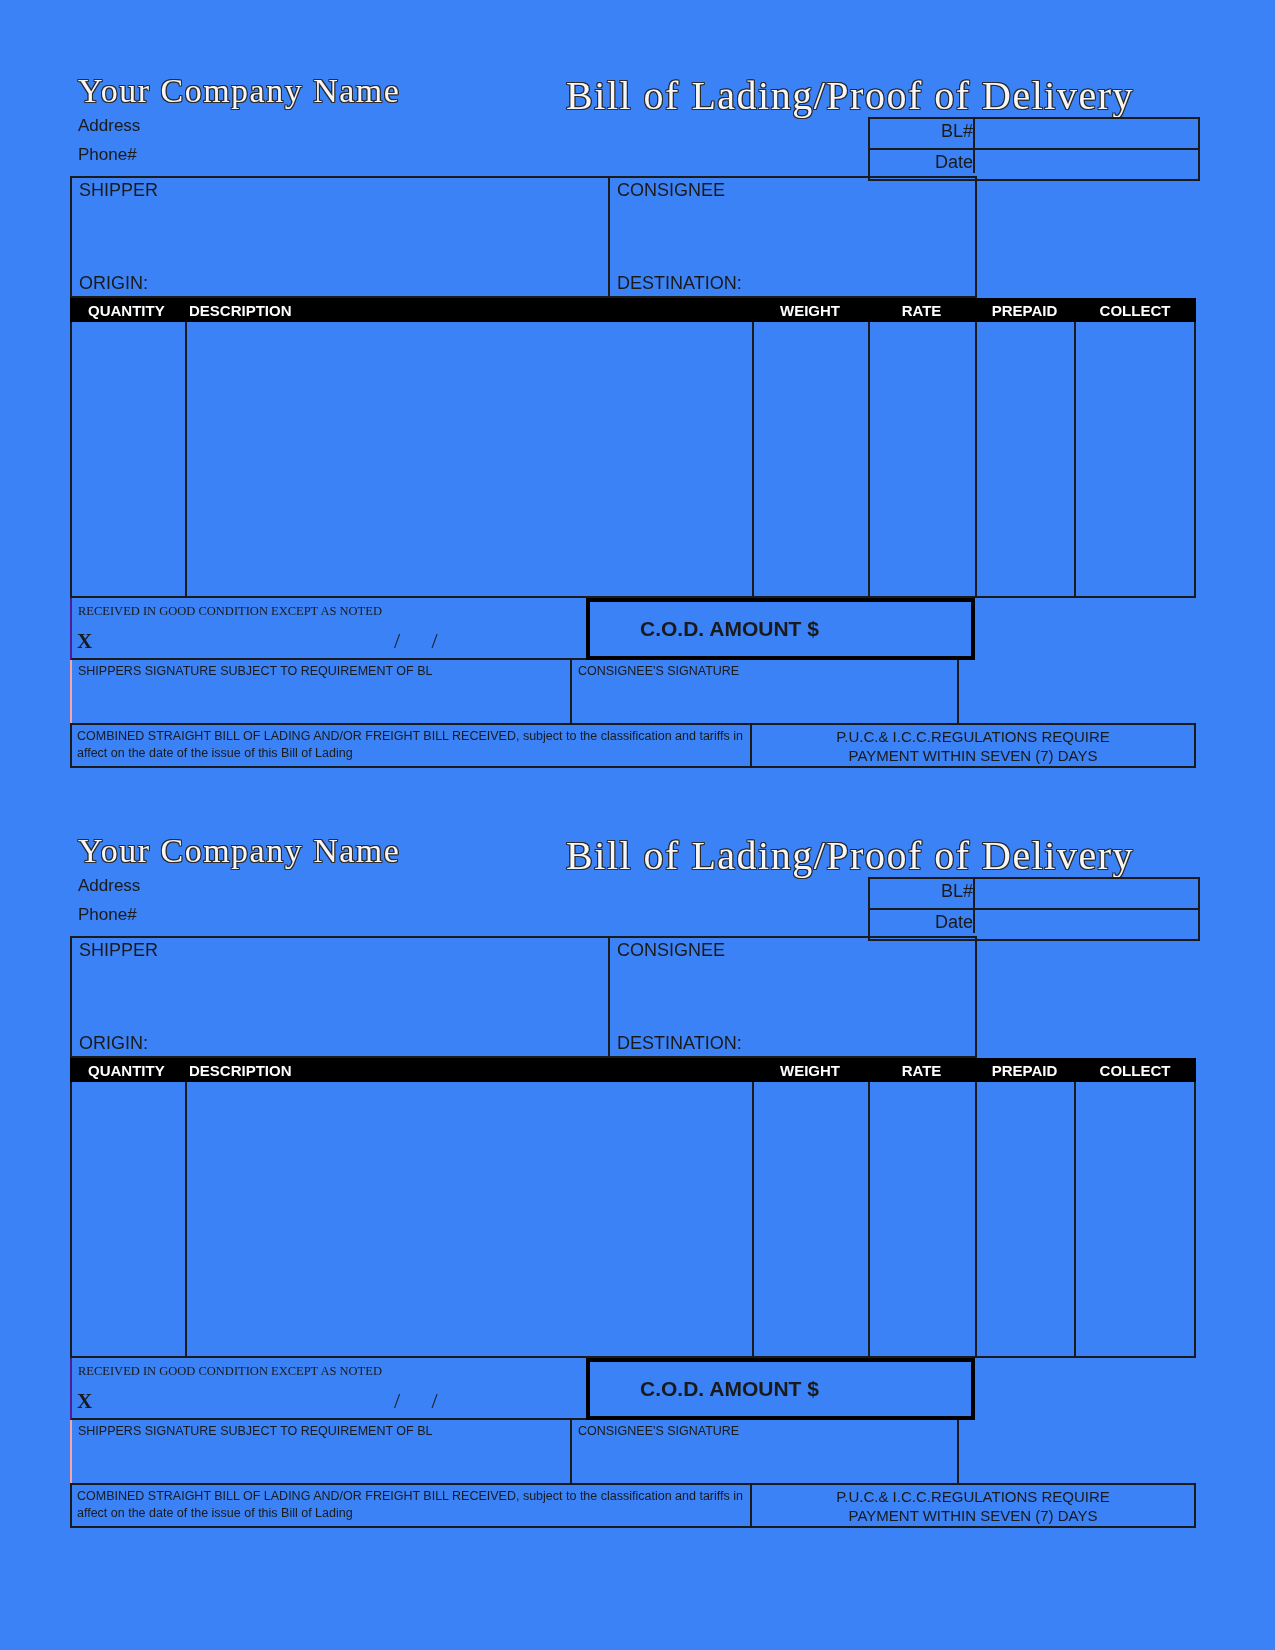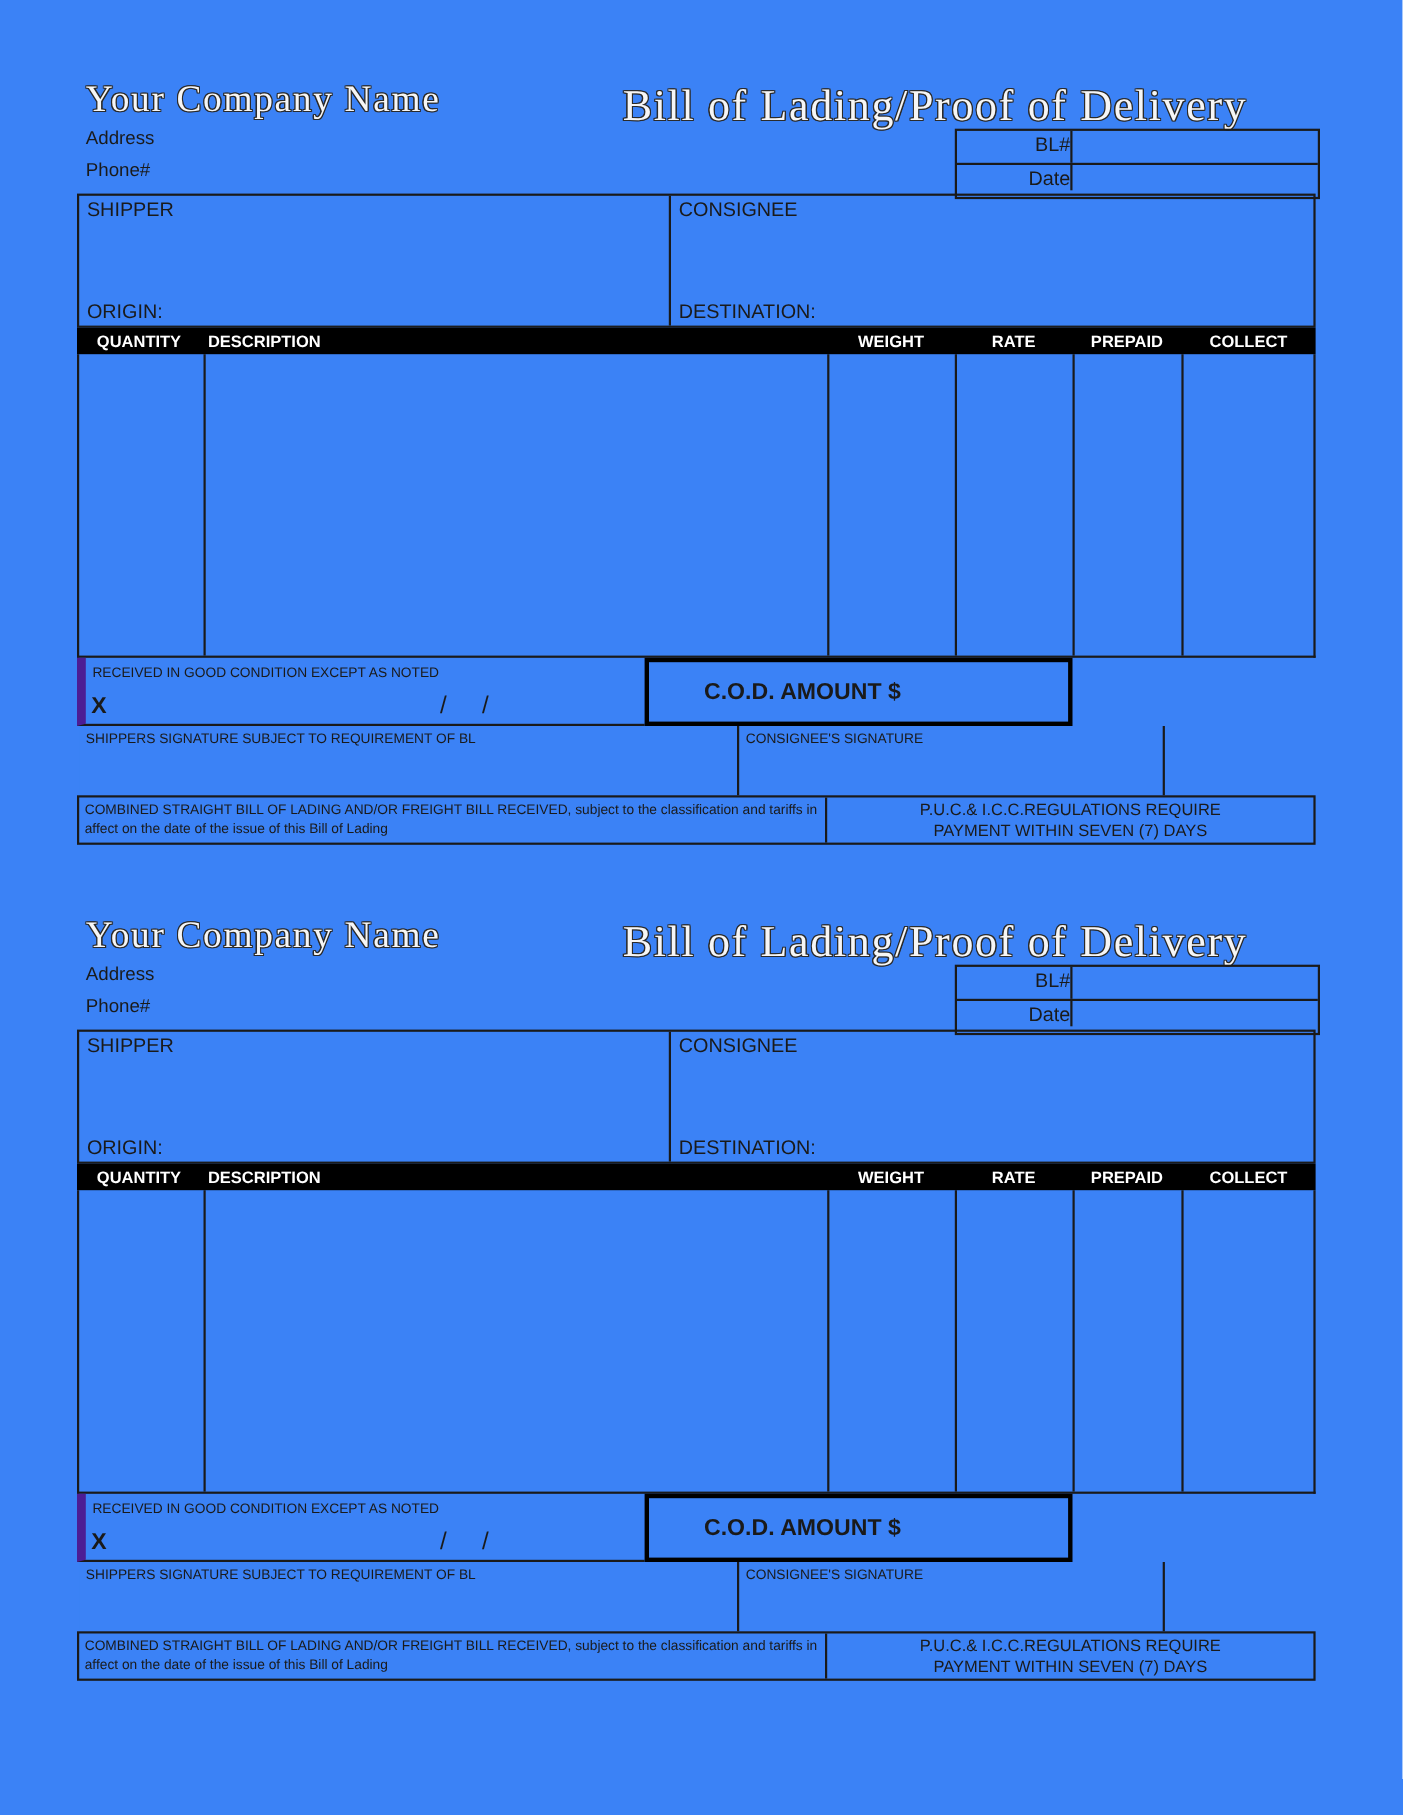--- a/index.html
+++ b/index.html
@@ -23,21 +23,21 @@
   .phone-line{position:absolute;left:8px;top:75px;font-size:17px;}
 
   
   .bl-table{position:absolute;left:798px;top:47px;width:328px;border:2px solid #1a1a1a;}
   .bl-row{display:flex;height:29px;text-align:right;}
   .bl-row + .bl-row{border-top:2px solid #1a1a1a;flex-direction:column;}
   .bl-label{width:105px;border-right:2px solid #1a1a1a;font-size:18px;padding:2px 0 0 5px;box-sizing:border-box;}
   .bl-value{flex:1;}
 
   
-  .shipcon{position:absolute;left:0;top:106px;width:1126px;height:122px;
+  .shipcon{position:absolute;left:0;top:106px;width:907px;height:122px;
            border:2px solid #1a1a1a;box-sizing:border-box;display:flex;}
   .ship-cell{width:538px;border-right:2px solid #1a1a1a;position:relative;box-sizing:border-box;}
   .con-cell{flex:1;position:relative;}
   .shipcon .top-label{position:absolute;left:7px;top:2px;font-size:18px;}
   .shipcon .bottom-label{position:absolute;left:7px;bottom:2px;font-size:18px;}
 
   
   .thead{position:absolute;left:0;top:228px;width:1126px;height:24px;background:#000;
          display:flex;color:#fff;font-size:15px;font-weight:bold;}
   .th{display:flex;align-items:center;box-sizing:border-box;}
@@ -57,32 +57,32 @@
   .col-quantity{width:113px;}
   .col-description{width:567px;}
   .col-weight{width:116px;}
   .col-rate{width:107px;}
   .col-prepaid{width:99px;}
   .col-collect{flex:1;}
 
   
   .rowA{position:absolute;left:0;top:528px;width:1126px;height:62px;}
   .received-cell{position:absolute;left:0;top:0;width:516px;height:62px;
-                 border-left:8px solid #4c1d95;border-bottom:2px solid #1a1a1a;box-sizing:border-box;}
+                 border-left:2px solid #4c1d95;border-bottom:2px solid #1a1a1a;box-sizing:border-box;font-family:Liberation Serif, serif;}
   .received-note{position:absolute;left:6px;top:6px;font-size:12.5px;}
   .x-mark{position:absolute;left:5px;bottom:4px;font-size:21px;font-weight:bold;}
   .date-slashes{position:absolute;left:322px;bottom:4px;font-size:22px;word-spacing:26px;}
   .cod-box{position:absolute;left:516px;top:0;width:389px;height:62px;
            border:4px solid #000;box-sizing:border-box;display:flex;align-items:center;padding-left:44px;}
   .cod-label{font-size:21px;font-weight:bold;padding-left:6px;white-space:nowrap;}
   .cod-value{flex:1;height:100%;}
 
   
   .rowB{position:absolute;left:0;top:590px;width:1126px;height:63px;display:flex;}
-  .sig-shipper{width:600px;border-left:2px solid #3b82f6;box-sizing:border-box;position:relative;padding-left:32px;}
+  .sig-shipper{width:500px;border-left:2px solid #fca5a5;box-sizing:border-box;position:relative;padding-left:32px;}
   .sig-consignee{width:389px;border-left:2px solid #1a1a1a;border-right:2px solid #1a1a1a;
                  box-sizing:border-box;position:relative;text-align:center;}
   .sig-note{position:absolute;left:6px;top:4px;font-size:12.5px;}
   .rowB .open-band{flex:1;}
 
   
   .rowC{position:absolute;left:0;top:653px;width:1126px;height:45px;
         border:2px solid #1a1a1a;box-sizing:border-box;display:flex;}
   .combined-cell{width:680px;border-right:2px solid #1a1a1a;box-sizing:border-box;
                  padding:3px 5px;font-size:12.5px;line-height:17px;}

